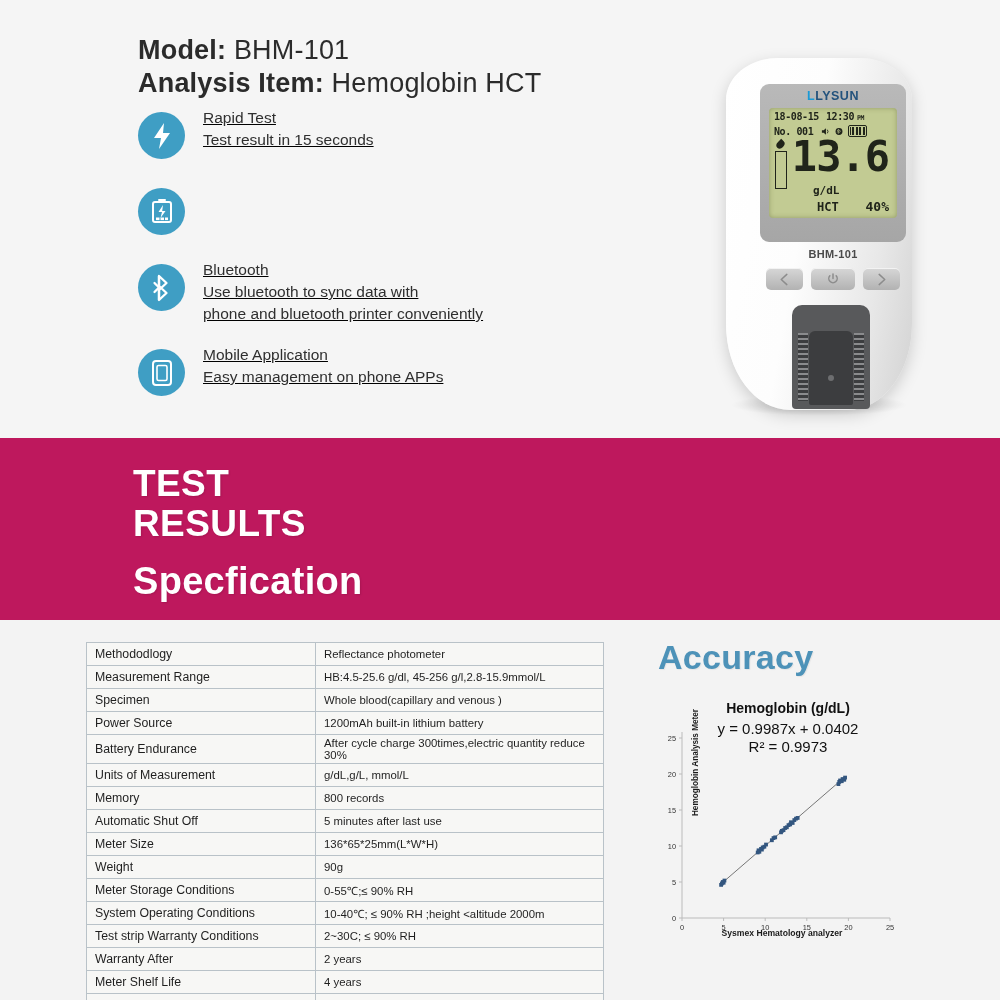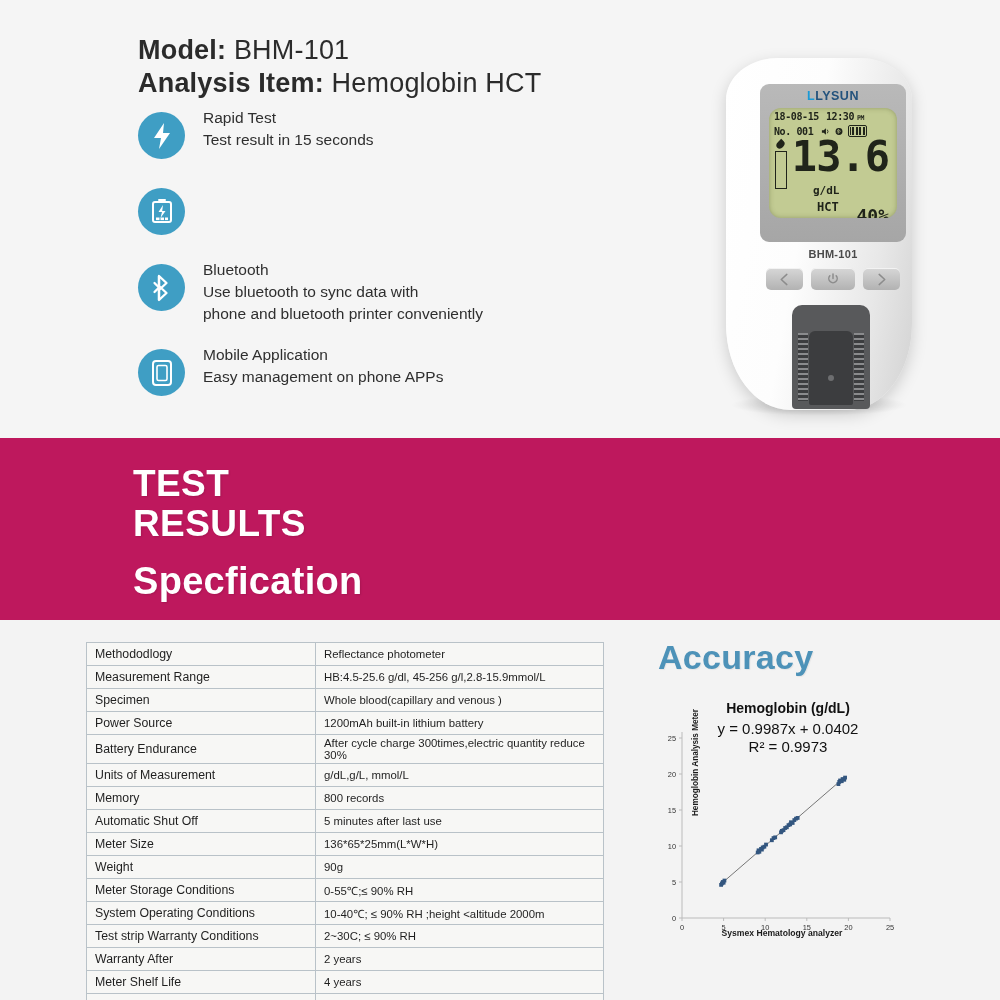--- a/index.html
+++ b/index.html
@@ -46,20 +46,21 @@
     position: absolute;
     left: 138px; top: 106px;
     width: 520px;
   }
   .feature {
     position: relative;
     display: flex;
     align-items: flex-start;
     margin-bottom: 18px;
     min-height: 58px;
+    text-decoration: underline;
   }
   .feature-icon {
     width: 47px; height: 47px;
     border-radius: 50%;
     background: #3f9ec4;
     flex: 0 0 47px;
     display: flex;
     align-items: center;
     justify-content: center;
     margin-top: 6px;
@@ -117,21 +118,21 @@
     font-weight: 700;
     color: #23527c;
     letter-spacing: 0.5px;
   }
   .brand .brand-dot { color: #1a9ad6; }
   .lcd {
     position: absolute;
     left: 9px; top: 24px;
     width: 128px; height: 110px;
     background: #c2cb93;
-    border-radius: 12px;
+    border-radius: 4px;
     box-shadow: inset 0 0 5px rgba(90,100,50,0.45);
     font-family: "DejaVu Sans Mono", monospace;
     color: #20241a;
     overflow: hidden;
   }
   .lcd-row1 {
     position: absolute;
     left: 5px; top: 3px;
     width: 120px;
     display: flex;
@@ -203,23 +204,22 @@
   }
   .lcd-hct {
     position: absolute;
     left: 48px; top: 92px;
     font-size: 12px;
     font-weight: 700;
   }
   .lcd-hct-val {
     position: absolute;
     right: 8px; top: 91px;
-    font-size: 18px;
-    font-weight: 700;
-    margin-top: 6px;
+    font-size: 13px;
+    font-weight: 700;
   }
   .device-model {
     position: absolute;
     left: 34px; top: 190px;
     width: 146px;
     text-align: center;
     font-size: 11px;
     font-weight: 600;
     color: #4a4a4a;
     letter-spacing: 0.3px;

